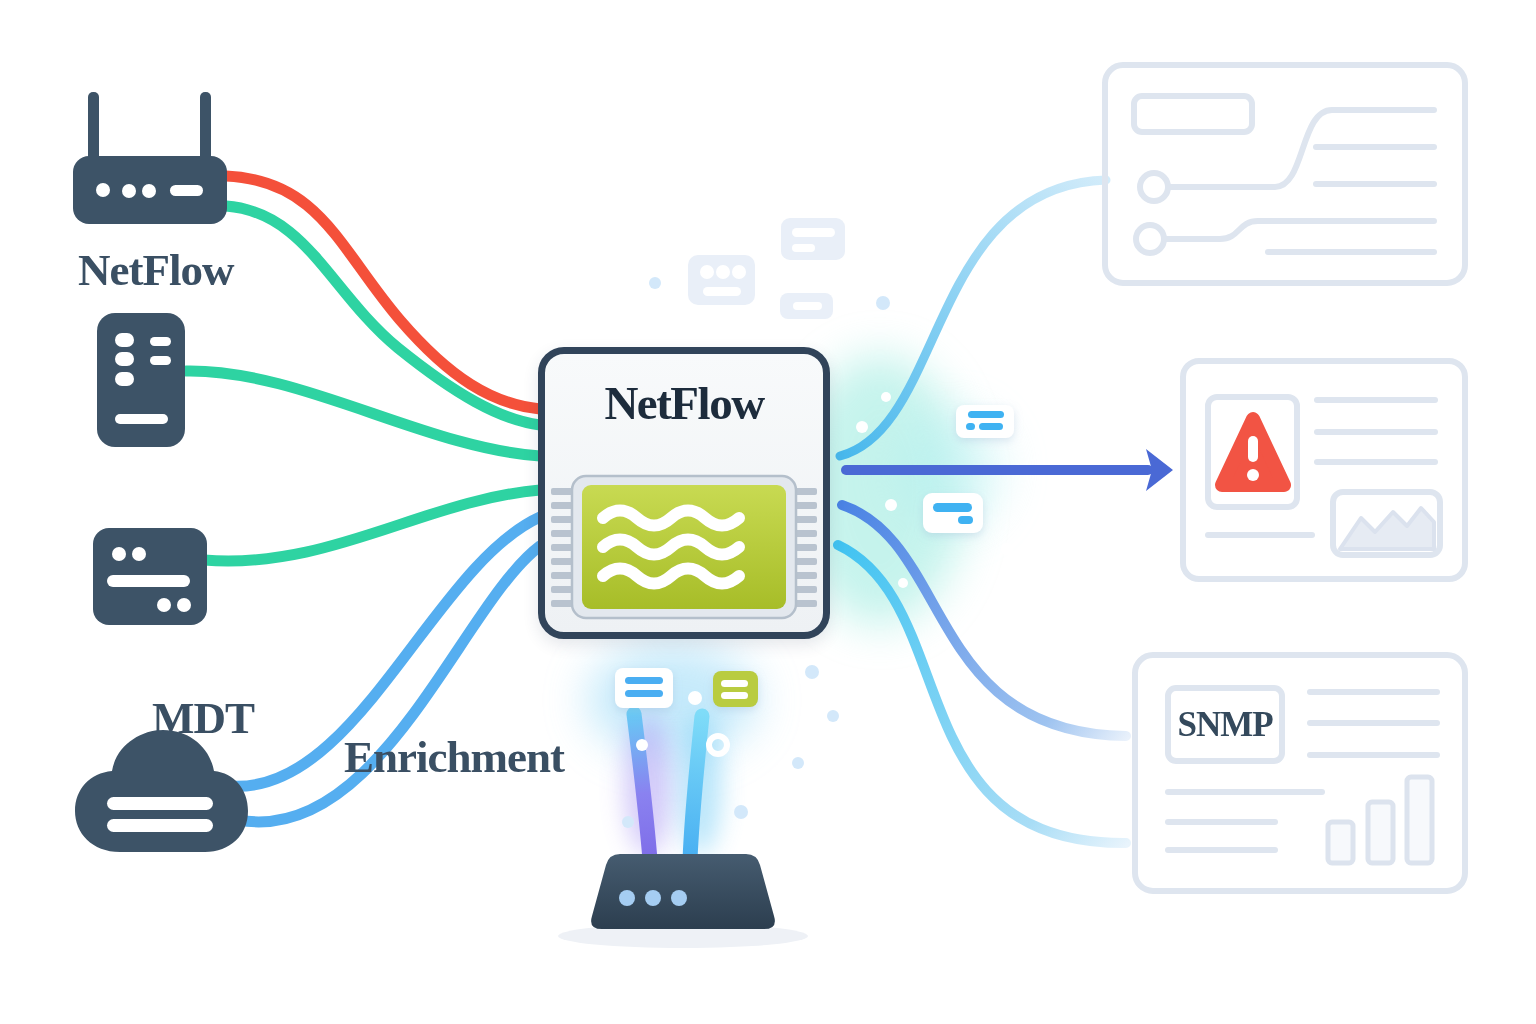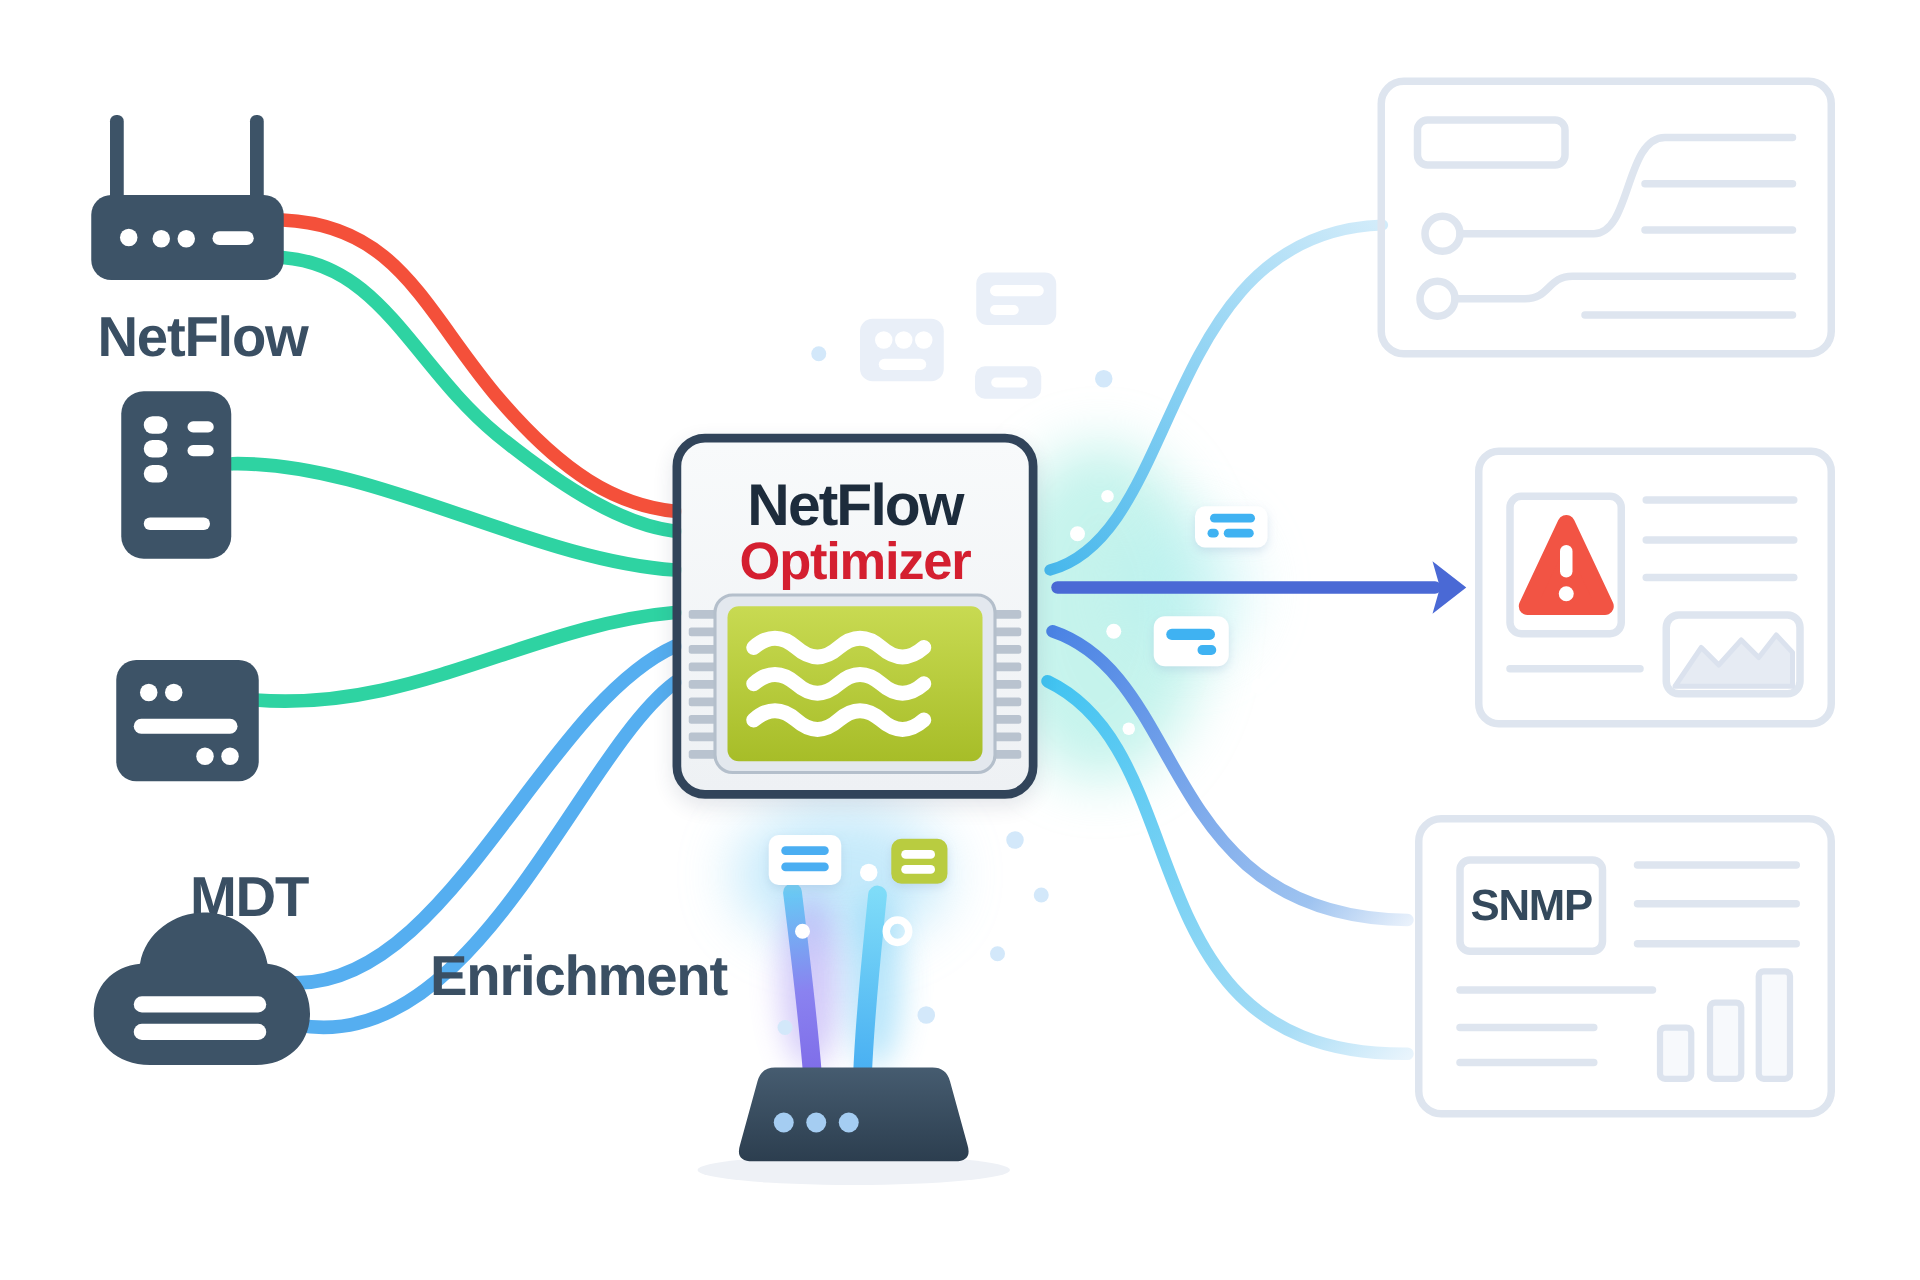--- a/index.html
+++ b/index.html
@@ -1,18 +1,18 @@
 <!DOCTYPE html>
 <html><head>
 <meta charset="utf-8">
 <style>
   html,body{margin:0;padding:0;background:#ffffff;}
   .canvas{
     position:relative;width:1536px;height:1024px;overflow:hidden;background:#ffffff;
-    font-family:Liberation Sans, sans-serif;
+    font-family:Liberation Serif, serif;
   }
   .abs{position:absolute;}
   .src-label{
     position:absolute;font-weight:bold;color:#3a4f63;font-size:45px;letter-spacing:-1px;
   }
   .center-box{
     position:absolute;left:538px;top:347px;width:292px;height:292px;box-sizing:border-box;
     border:7px solid #31445a;border-radius:26px;
     background:linear-gradient(180deg,#f8fafb 0%,#eef1f4 100%);
     box-shadow:0 6px 16px rgba(40,60,90,.12);
@@ -25,21 +25,21 @@
     margin-top:-6px;text-align:center;font-weight:800;font-size:42px;color:#d41f30;letter-spacing:-1px;
   }
   .chip-svg{position:absolute;left:0;top:118px;width:278px;height:160px;}
   .panel{position:absolute;z-index:4;}
   .siem-text{
     position:absolute;left:1168px;top:688px;width:114px;height:73px;z-index:6;
     display:flex;align-items:center;justify-content:center;
     font-weight:bold;font-size:35px;color:#34495c;letter-spacing:-1px;
   }
   .enrich-label{
-    position:absolute;left:344px;top:731px;font-weight:bold;font-size:45px;color:#3a4f63;letter-spacing:-1px;z-index:6;margin-top:24px;
+    position:absolute;left:344px;top:731px;font-weight:bold;font-size:45px;color:#3a4f63;letter-spacing:-1px;z-index:6;
   }
   svg{display:block;}
 </style>
 </head>
 <body>
 
 <div class="canvas">
 
   <svg class="abs" style="left:0;top:0;z-index:1" width="1536" height="1024" viewBox="0 0 1536 1024">
     <defs>
@@ -203,21 +203,20 @@
 
   <svg class="abs" style="left:70px;top:725px;z-index:3" width="185" height="135" viewBox="0 0 185 135">
     <path fill="#3d5367" d="M 50 127 C 22 127 5 108 5 86 C 5 64 20 48 42 46 C 46 21 70 5 93 5 C 120 5 140 23 144 46 C 164 48 178 64 178 86 C 178 110 160 127 135 127 Z"></path>
     <rect x="37" y="72" width="106" height="13" rx="6.5" fill="#ffffff"></rect>
     <rect x="37" y="94" width="106" height="13" rx="6.5" fill="#ffffff"></rect>
   </svg>
   <div class="enrich-label">Enrichment</div>
 
   <div class="center-box">
     <div class="center-title-1">NetFlow</div>
-    <div class="center-title-2">Optimizer</div>
     <svg class="chip-svg" viewBox="0 0 278 160">
       <defs>
         <linearGradient id="limeGrad" x1="0" y1="0" x2="0" y2="1">
           <stop offset="0" stop-color="#c8da52"></stop>
             <stop offset="1" stop-color="#a7bd28"></stop>
         </linearGradient>
       </defs>
       <g fill="#b9c3cf">
         <rect x="6" y="16" width="22" height="7" rx="2"></rect>
           <rect x="250" y="16" width="22" height="7" rx="2"></rect>

